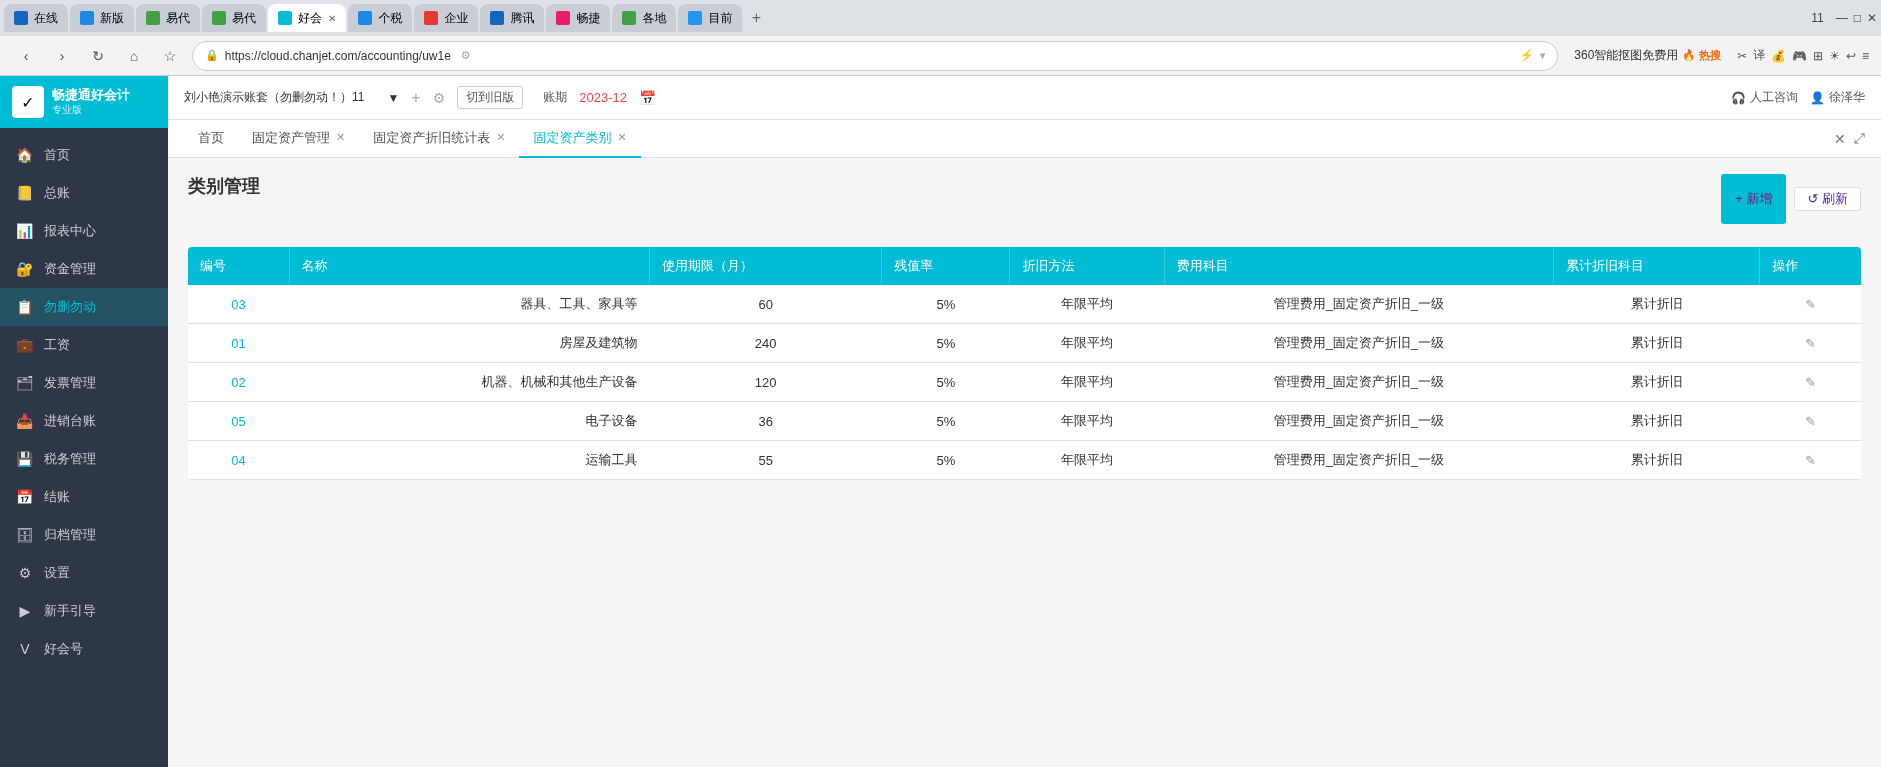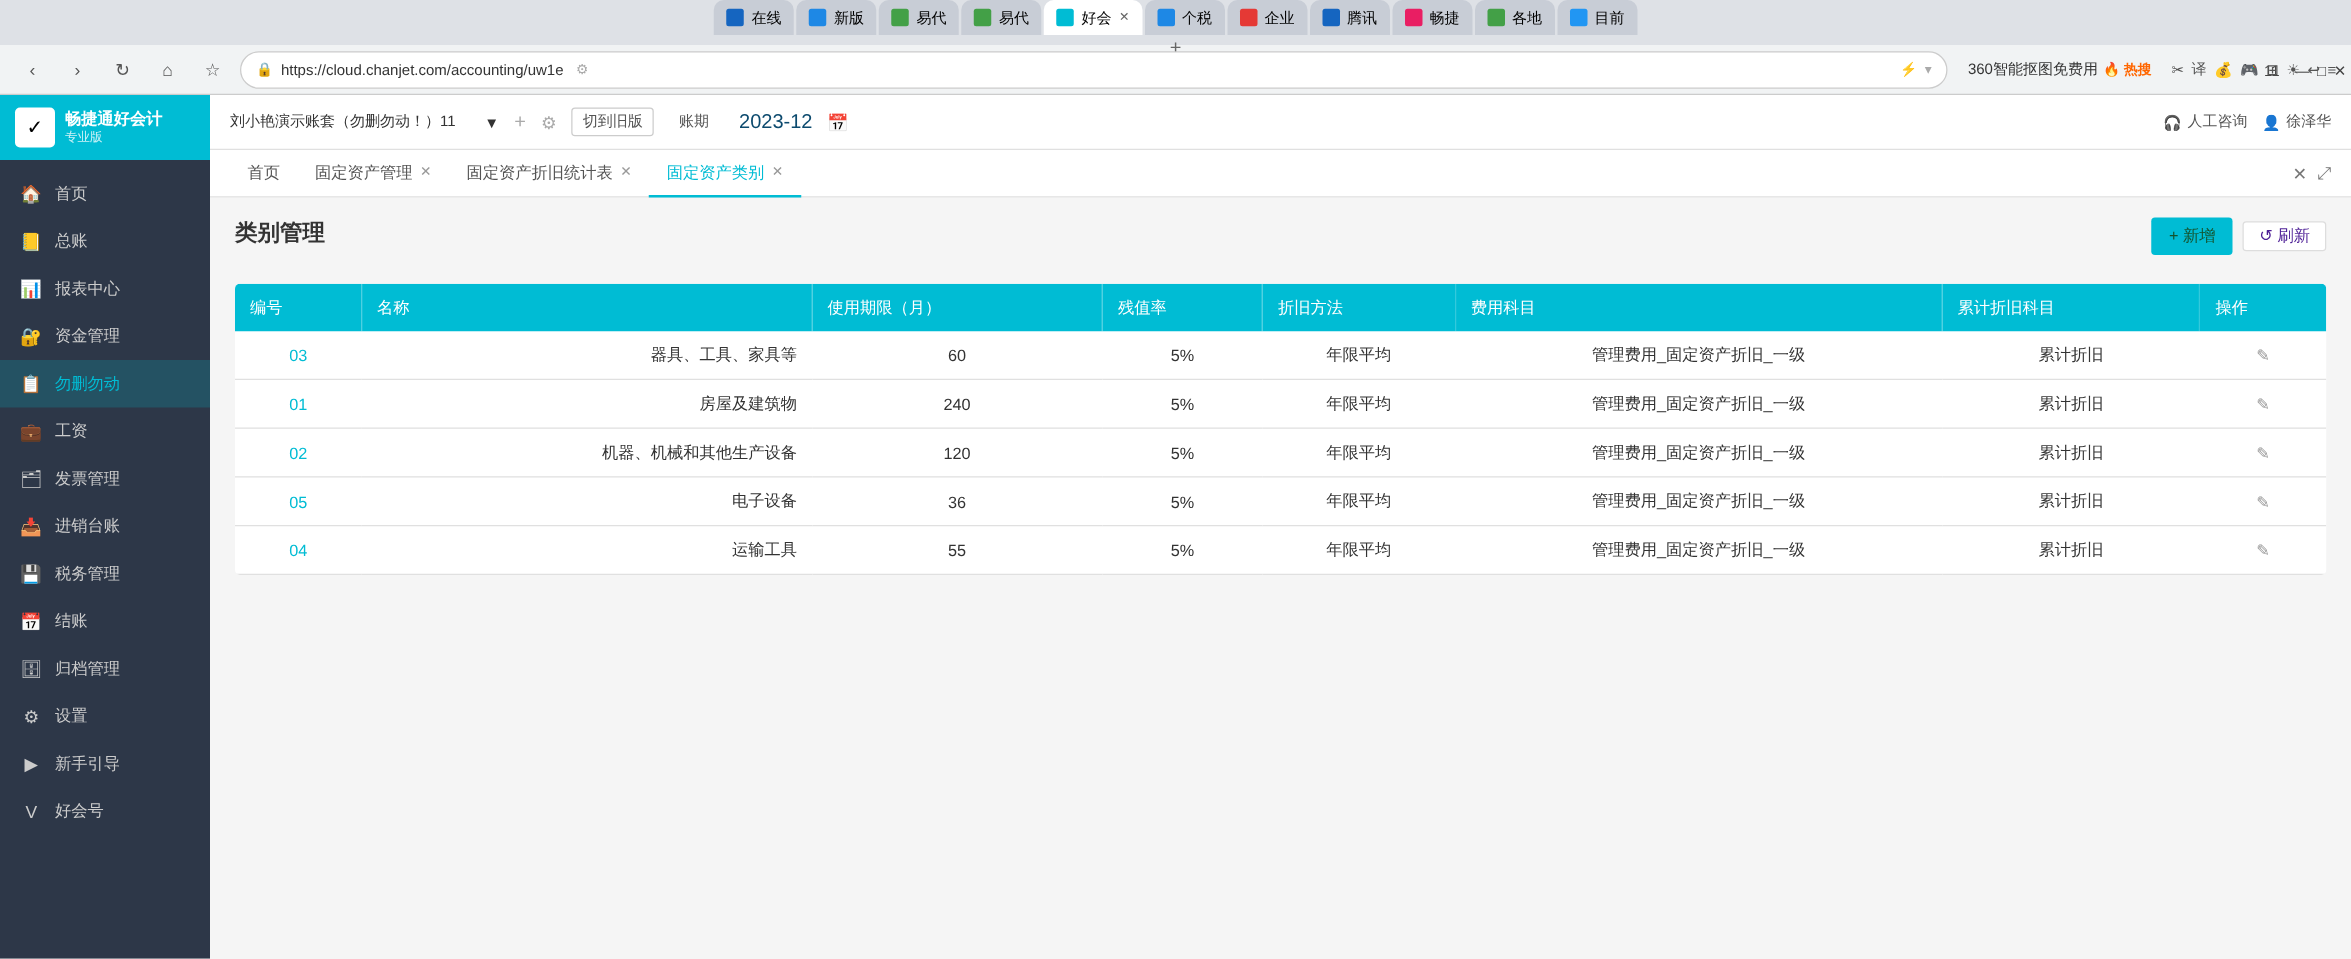--- a/index.html
+++ b/index.html
@@ -1,20 +1,20 @@
 <!DOCTYPE html>
 <html><head>
   <meta charset="utf-8">
   <style>
     * { margin: 0; padding: 0; box-sizing: border-box; }
     body { font-family: "Microsoft YaHei", Arial, sans-serif; font-size: 13px; background: #f5f5f5; overflow: hidden; }
 
     
     .browser-chrome { background: #dee1e6; width: 100%; }
-    .tab-bar { display: flex; align-items: center; background: #dee1e6; height: 36px; padding: 0 4px; gap: 2px; flex-direction: column; }
+    .tab-bar { display: flex; align-items: center; background: #dee1e6; height: 36px; padding: 0 4px; gap: 2px; }
     .browser-tab { display: flex; align-items: center; height: 28px; padding: 0 10px; border-radius: 8px 8px 0 0; font-size: 12px; gap: 6px; max-width: 160px; overflow: hidden; white-space: nowrap; cursor: pointer; background: #c8cdd6; }
     .browser-tab.active { background: #fff; }
     .browser-tab .tab-favicon { width: 14px; height: 14px; border-radius: 2px; flex-shrink: 0; }
     .browser-tab .tab-close { font-size: 10px; color: #666; cursor: pointer; flex-shrink: 0; }
     .tab-add-btn { width: 24px; height: 24px; display: flex; align-items: center; justify-content: center; cursor: pointer; font-size: 16px; color: #666; }
     .tab-bar-right { margin-left: auto; display: flex; align-items: center; gap: 8px; font-size: 12px; color: #444; }
     .address-bar-row { display: flex; align-items: center; background: #f1f3f4; height: 40px; padding: 0 12px; gap: 8px; border-bottom: 1px solid #ccc; }
     .nav-btn { width: 28px; height: 28px; display: flex; align-items: center; justify-content: center; cursor: pointer; border-radius: 50%; color: #555; font-size: 14px; }
     .address-box { flex: 1; display: flex; align-items: center; background: #fff; border: 1px solid #ccc; border-radius: 20px; height: 30px; padding: 0 12px; gap: 6px; font-size: 12px; color: #333; }
     .lock-icon { color: #34a853; font-size: 11px; }
@@ -52,21 +52,21 @@
     .page-tab { display: flex; align-items: center; gap: 6px; padding: 0 14px; height: 38px; border-bottom: 2px solid transparent; cursor: pointer; font-size: 13px; color: #555; white-space: nowrap; }
     .page-tab.active { border-bottom: 2px solid #00bcd4; color: #00bcd4; }
     .page-tab .tab-x { font-size: 11px; color: #999; cursor: pointer; }
     .tab-window-btns { margin-left: auto; display: flex; align-items: center; gap: 8px; font-size: 14px; color: #777; }
 
     
     .page-body { flex: 1; padding: 16px 20px; overflow-y: auto; }
     .page-title-row { display: flex; align-items: flex-start; justify-content: space-between; margin-bottom: 23px; }
     .page-title { font-size: 18px; font-weight: bold; color: #333; }
     .action-btns { display: flex; align-items: center; gap: 8px; }
-    .btn-add { background: #00bcd4; color: #14532d; border: none; border-radius: 3px; padding: 6px 14px; font-size: 13px; cursor: pointer; display: flex; align-items: center; gap: 4px; }
+    .btn-add { background: #00bcd4; color: #701a75; border: none; border-radius: 3px; padding: 16px 14px; font-size: 13px; cursor: pointer; display: flex; align-items: center; gap: 4px; }
     .btn-refresh { background: #fff; border: 1px solid #ddd; border-radius: 3px; padding: 2px 12px; font-size: 13px; cursor: pointer; color: #4c1d95; display: flex; align-items: center; gap: 4px; }
 
     
     .data-table { width: 100%; border-collapse: collapse; background: #fff; border-radius: 4px; overflow: hidden; }
     .data-table thead tr { background: #00bcd4; }
     .data-table thead th { color: #fff; font-size: 13px; font-weight: normal; padding: 10px 12px; text-align: left; border-right: 1px solid rgba(255,255,255,0.2); }
     .data-table thead th:last-child { border-right: none; }
     .data-table tbody tr { border-bottom: 1px solid #e0e0e0; }
     .data-table tbody td { padding: 10px 12px; font-size: 13px; color: #333; text-align: center; }
     .data-table tbody td.name-cell { text-align: right; }
@@ -250,21 +250,21 @@
 
     <div class="app-header">
       <div class="user-info">
         <span>刘小艳演示账套（勿删勿动！）11</span>
         <span style="cursor:pointer;">▼</span>
       </div>
       <span style="font-size:16px;color:#aaa;cursor:pointer;">+</span>
       <span style="font-size:14px;color:#aaa;cursor:pointer;">⚙</span>
       <div class="switch-btn">切到旧版</div>
       <span style="margin-left:8px;font-size:12px;color:#555;">账期</span>
-      <span style="font-size:16px;color:#0c4a6e;margin-left:12px;">2023-12</span>
+      <span style="font-size:13px;color:#ef4444;">2023-12</span>
       <span style="cursor:pointer;font-size:14px;">📅</span>
       <div class="header-right">
         <div class="service-btn">
           <span>🎧</span>
           <span>人工咨询</span>
         </div>
         <div class="user-avatar">
           <span>👤</span>
           <span>徐泽华</span>
         </div>

